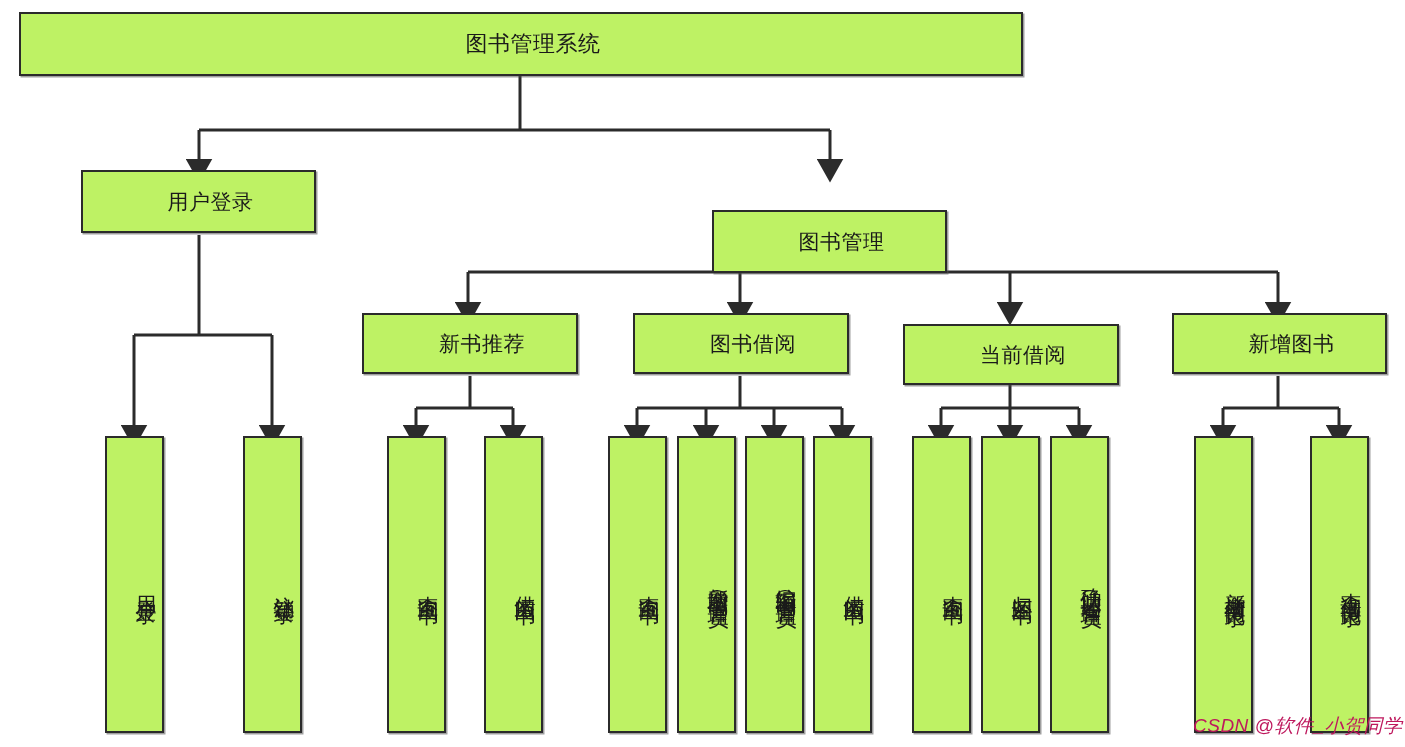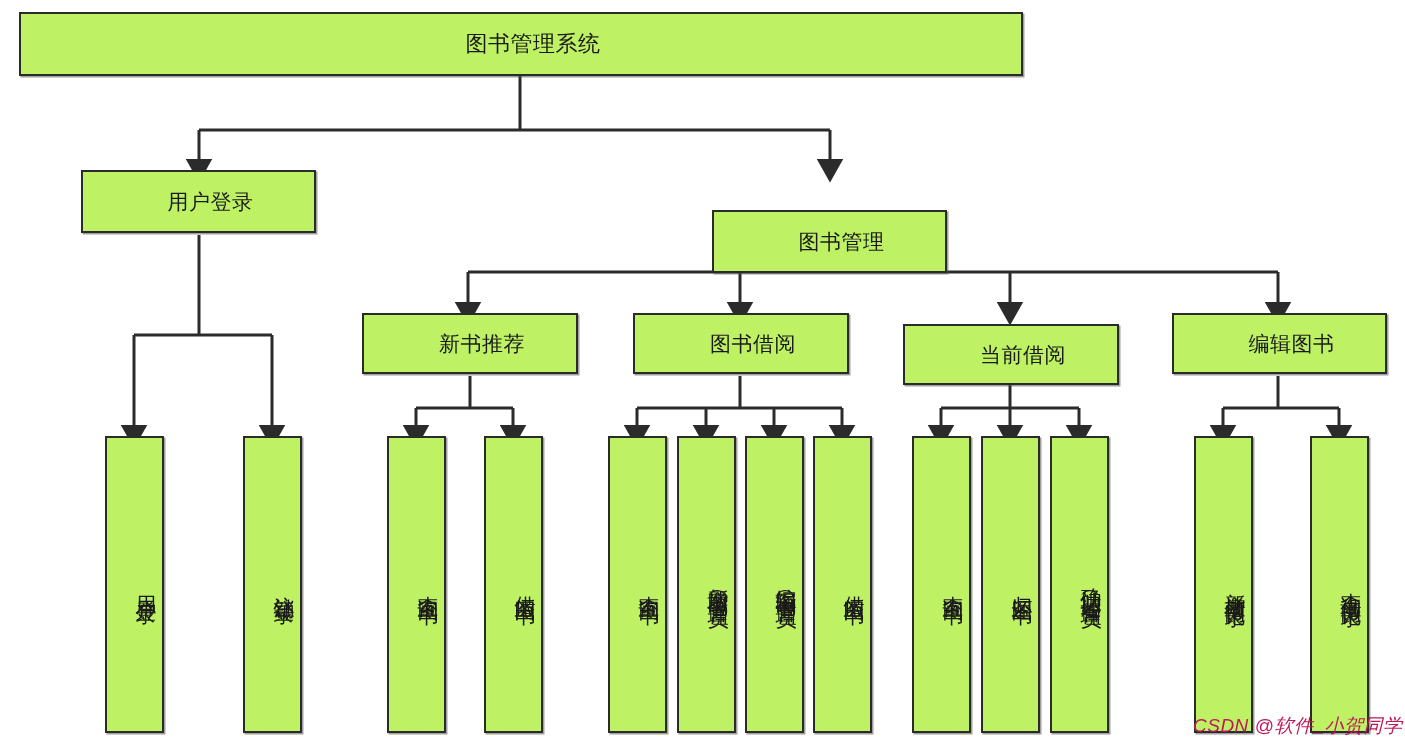--- a/index.html
+++ b/index.html
@@ -142,21 +142,21 @@
   <div class="node horiz" style="left:633px; top:313px; width:216px; height:61px;">
     <span class="label">图书借阅</span>
   </div>
   <div class="node horiz" style="left:362px; top:313px; width:216px; height:61px;">
     <span class="label">新书推荐</span>
   </div>
   <div class="node horiz" style="left:903px; top:313px; width:216px; height:61px;margin-top:11px;">
     <span class="label">当前借阅</span>
   </div>
   <div class="node horiz" style="left:1172px; top:313px; width:215px; height:61px;">
-    <span class="label">编辑图书</span>
+    <span class="label">新增图书</span>
   </div>
 
   <div class="node vert" style="left:105px; top:436px; width:59px; height:297px;">
     <span class="label">用户登录</span>
   </div>
   <div class="node vert" style="left:243px; top:436px; width:59px; height:297px;">
     <span class="label">注销登录</span>
   </div>
 
   <div class="node vert" style="left:387px; top:436px; width:59px; height:297px;">

